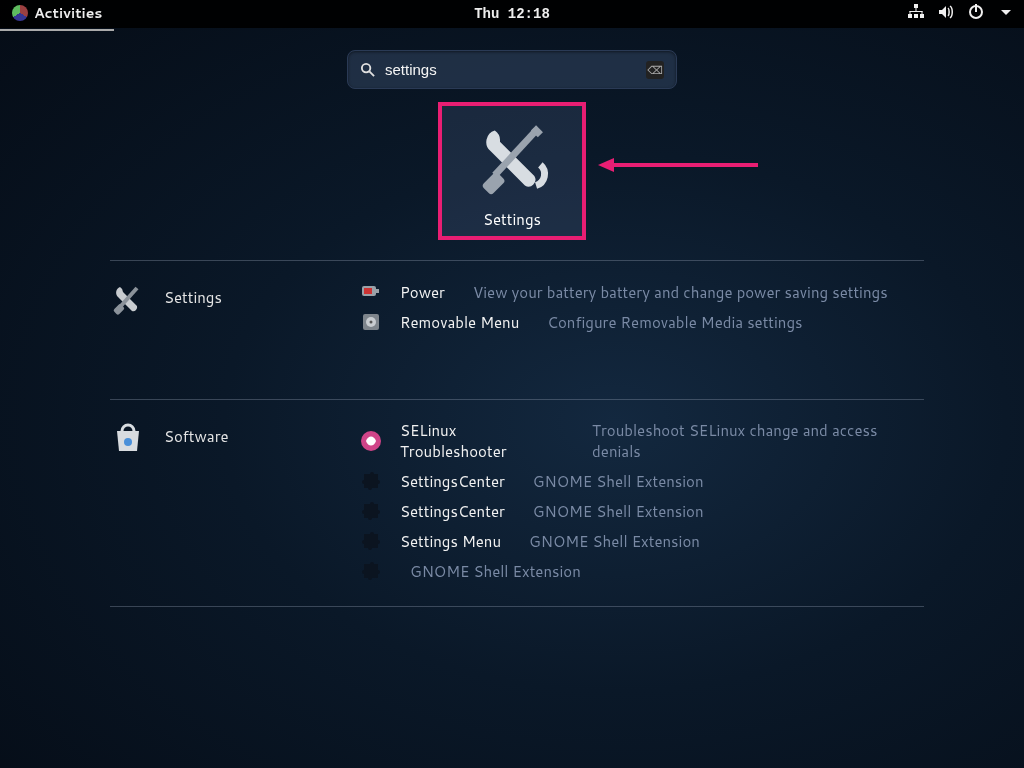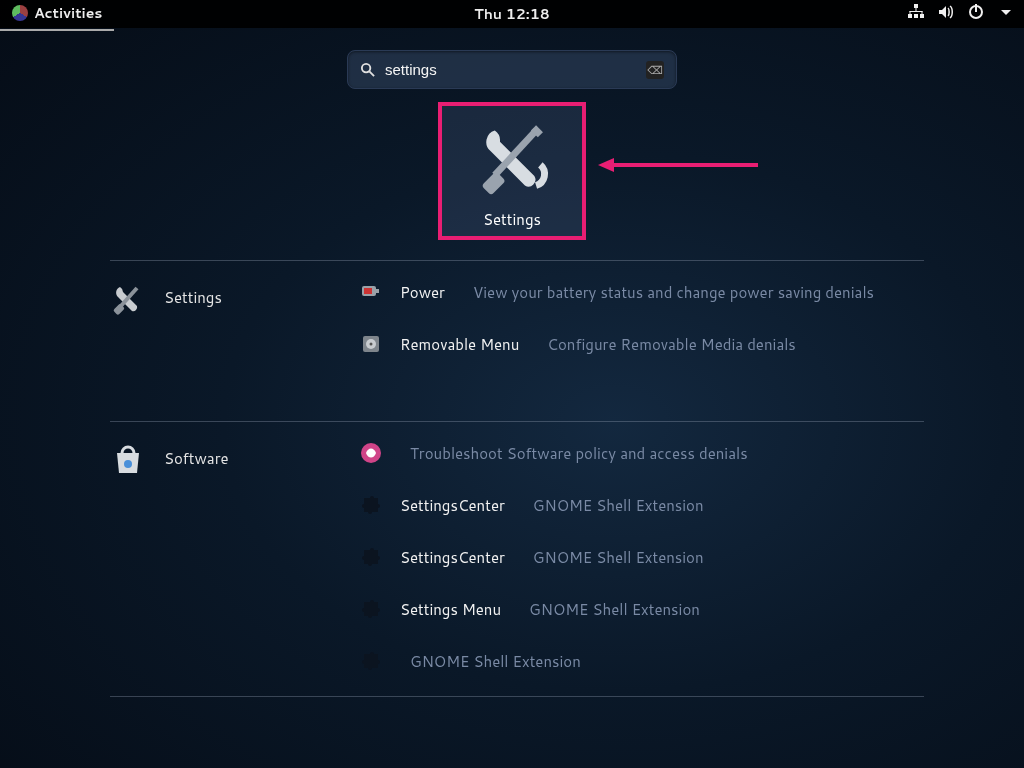--- a/index.html
+++ b/index.html
@@ -24,21 +24,21 @@
     display:flex; align-items:center; gap:6px;
     padding:16px 12px; height:100%;
     border-bottom:2px solid #aaa;
   }
   .activities .logo {
     width:16px; height:16px; display:inline-block;
     background: conic-gradient(#c33 0 120deg, #33c 120deg 240deg, #3c3 240deg 360deg);
     border-radius:50%;
     filter: saturate(0.6);
   }
-  .clock { position:absolute; left:50%; transform:translateX(-50%); }
+  .clock { position:absolute; left:50%; transform:translateX(-50%);font-family:Liberation Mono, monospace; }
   .tray { position:absolute; right:10px; display:flex; align-items:center; gap:14px; }
   .tray svg { width:16px; height:16px; fill:#f0f0f0; }
 
   
   .searchwrap { position:absolute; top:50px; left:50%; transform:translateX(-50%); }
   .searchbox {
     width:330px; height:39px;
     background: rgba(60,80,110,0.45);
     border:1px solid #2a3a55;
     border-radius:8px;
@@ -66,21 +66,21 @@
   .app-tile .label { color:#fff; font-size:15px; }
   .annotation-arrow { position:absolute; top:155px; left:598px; }
 
   
   .results { position:absolute; top:260px; left:110px; right:100px; }
   .group { display:flex; border-top:1px solid rgba(150,160,180,0.35); padding:20px 0 24px 0; }
   .group:last-child { border-bottom:1px solid rgba(150,160,180,0.35);margin-top:42px; }
   .group-head { width:250px; display:flex; align-items:flex-start; gap:18px; padding-top:0; }
   .group-head .gicon { width:36px;height:36px; display:flex;align-items:center;justify-content:center; }
   .group-head .gtitle { color:#e5e5e5; font-size:15px; padding-top:6px; }
-  .items { flex:1; display:flex; flex-direction:column; gap:30px; }
+  .items { flex:1; display:flex; flex-direction:column; gap:8px; }
   .item { display:flex; align-items:center; gap:18px; cursor:pointer; }
   .item .iicon { width:22px;height:22px; display:flex;align-items:center;justify-content:center; }
   .item .iname { color:#f2f2f2; font-size:15px; min-width:0; }
   .item .idesc { color:#7a8aa5; font-size:15px; margin-left:10px; }
   .puzzle { fill:#0b1420; }
 </style>
 </head>
 <body>
 
 <div class="topbar">
@@ -168,32 +168,32 @@
     <div class="items">
       <div class="item">
         <span class="iicon">
             <svg viewBox="0 0 22 22" width="22" height="22">
               <rect x="2" y="5" width="14" height="10" rx="2" fill="#9aa1a8"></rect>
               <rect x="16" y="8" width="3" height="4" fill="#9aa1a8"></rect>
               <rect x="4" y="7" width="8" height="6" fill="#c33"></rect>
             </svg>
           </span>
         <span class="iname">Power</span>
-        <span class="idesc">View your battery status and change power saving denials</span>
+        <span class="idesc">View your battery battery and change power saving settings</span>
       </div>
       <div class="item">
         <span class="iicon">
             <svg viewBox="0 0 22 22" width="22" height="22">
               <rect x="3" y="3" width="16" height="16" rx="2" fill="#7e858c"></rect>
               <circle cx="11" cy="11" r="5" fill="#c8ccd0"></circle>
               <circle cx="11" cy="11" r="1.5" fill="#555"></circle>
             </svg>
           </span>
         <span class="iname">Removable Menu</span>
-        <span class="idesc">Configure Removable Media denials</span>
+        <span class="idesc">Configure Removable Media settings</span>
       </div>
     </div>
   </div>
 
   <div class="group">
     <div class="group-head">
       <span class="gicon">
         <svg viewBox="0 0 36 36" width="36" height="36">
             <path d="M7 11h22l-2 20H9z" fill="#d8dce0"></path>
             <path d="M12 11a6 6 0 0 1 12 0" fill="none" stroke="#d8dce0" stroke-width="3"></path>
@@ -203,21 +203,22 @@
       <span class="gtitle">Software</span>
     </div>
     <div class="items">
       <div class="item">
         <span class="iicon">
             <svg viewBox="0 0 22 22" width="22" height="22">
               <circle cx="11" cy="11" r="10" fill="#d04488"></circle>
               <path d="M6 11c2-6 8-6 10 0-2 6-8 6-10 0z" fill="#fff"></path>
             </svg>
           </span>
-        <span class="idesc">Troubleshoot Software policy and access denials</span>
+        <span class="iname">SELinux Troubleshooter</span>
+        <span class="idesc">Troubleshoot SELinux change and access denials</span>
       </div>
       <div class="item">
         <span class="iicon">
             <svg class="puzzle" viewBox="0 0 22 22" width="22" height="22">
               <path d="M4 4h6a2 2 0 1 1 4 0h4v6a2 2 0 1 1 0 4v4h-6a2 2 0 1 1-4 0H4v-4a2 2 0 1 1 0-4z"></path>
             </svg>
           </span>
         <span class="iname">SettingsCenter</span>
         <span class="idesc">GNOME Shell Extension</span>
       </div>

